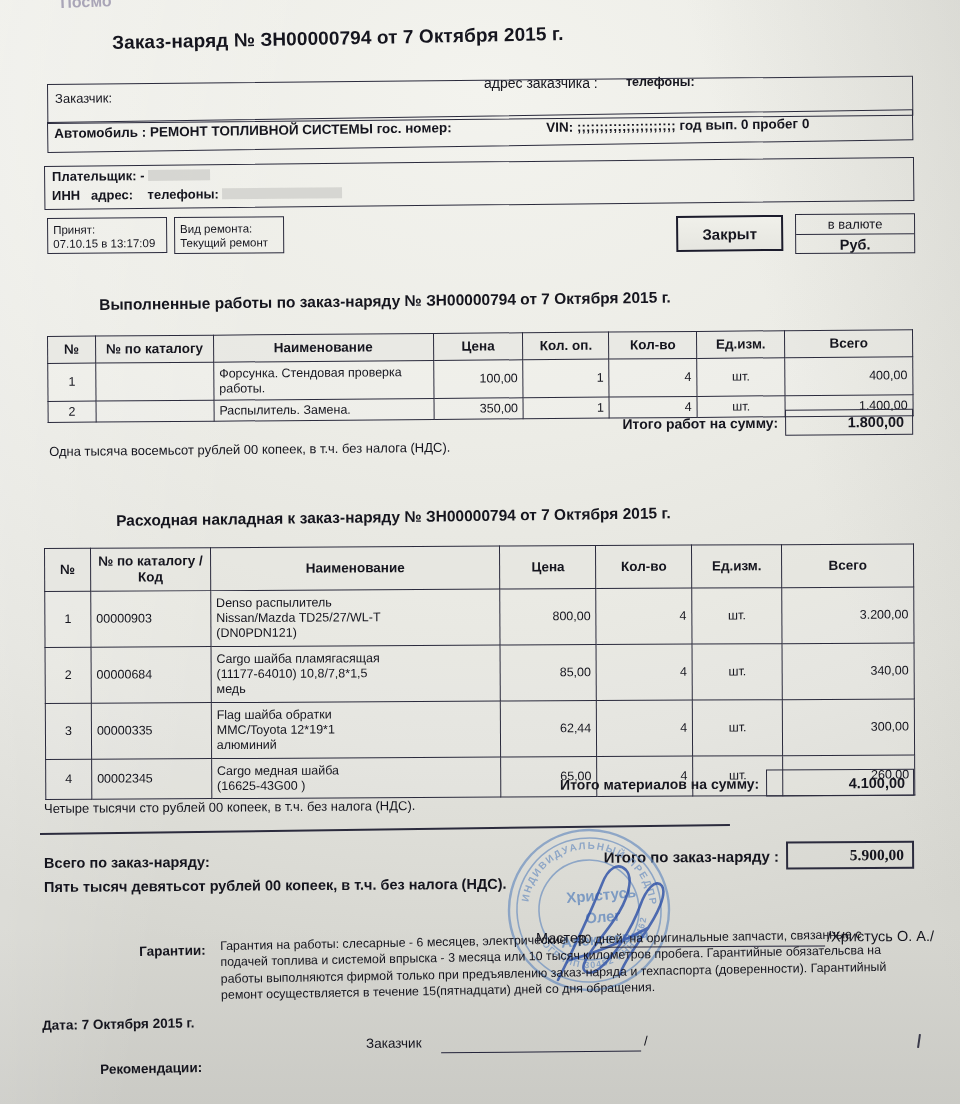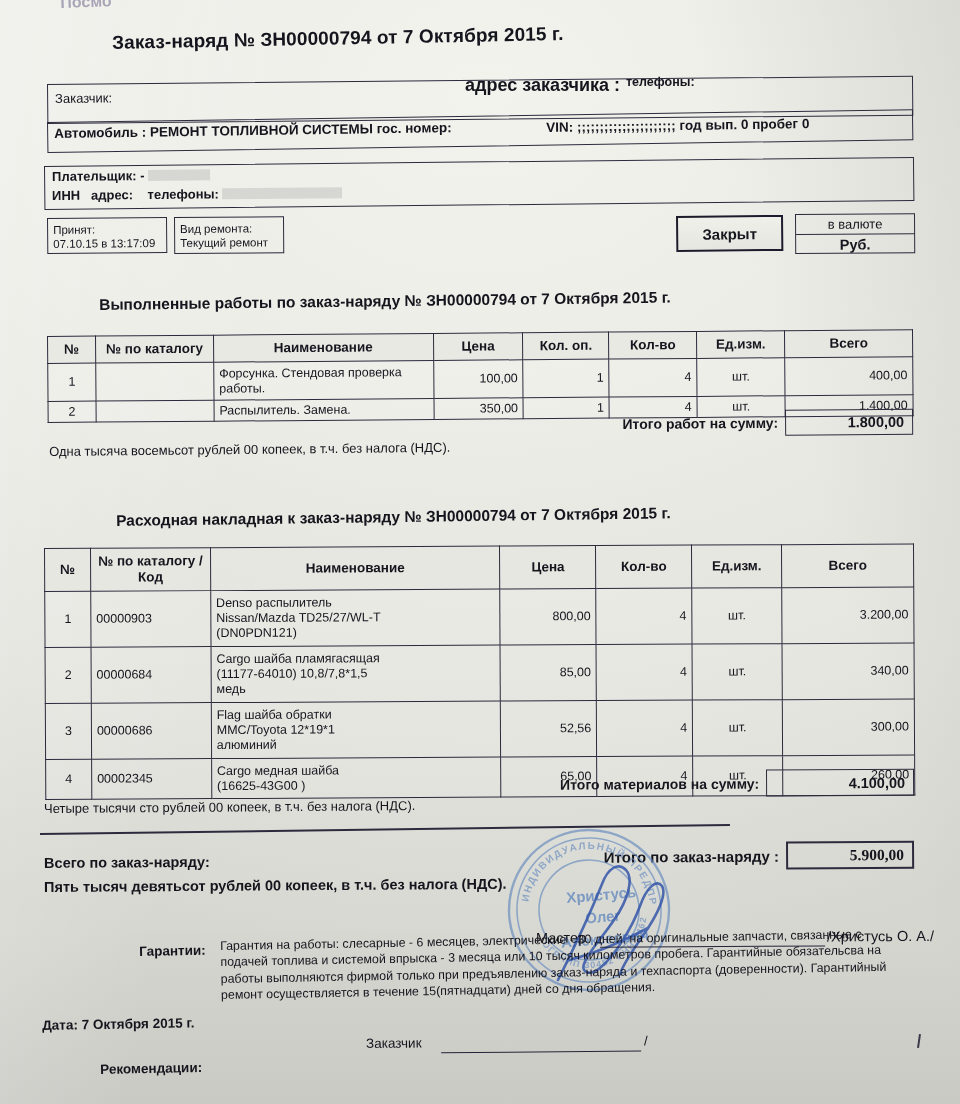--- a/index.html
+++ b/index.html
@@ -41,21 +41,21 @@
   .lbl{position:absolute;font-size:12.5px;line-height:1.15;white-space:nowrap;}
 
   
   #title{
     left:112px;top:32px;
     font-size:19px;font-weight:bold;letter-spacing:.1px;
     transform:rotate(-1.15deg);transform-origin:left top;
   }
 
   
-  #hdr-addr{left:465px;top:75px;font-size:18px;font-weight:bold;}
+  #hdr-addr{left:484px;top:75px;font-size:14px;font-weight:normal;}
   #hdr-phones{left:626px;top:75px;font-size:12.5px;font-weight:bold;}
 
   
   #box-customer{left:47px;top:84px;width:866px;height:40px;transform:rotate(-0.55deg);transform-origin:left top;}
   #lbl-customer{left:55px;top:92px;font-size:13px;font-weight:normal;transform:rotate(-0.6deg);transform-origin:left top;}
 
   
   #box-auto{left:47px;top:122px;width:866px;height:31px;transform:rotate(-0.85deg);transform-origin:left top;}
   #lbl-auto{left:54px;top:126px;font-size:13.5px;font-weight:bold;transform:rotate(-0.85deg);transform-origin:left top;}
   #lbl-vin{left:546px;top:120px;font-size:13.5px;font-weight:bold;transform:rotate(-0.85deg);transform-origin:left top;}
@@ -352,25 +352,25 @@
         <td class="l pre" style="white-space:pre-line">Cargo шайба пламягасящая
 (11177-64010) 10,8/7,8*1,5
 медь</td>
         <td class="r">85,00</td>
         <td class="r">4</td>
         <td class="c">шт.</td>
         <td class="r">340,00</td>
       </tr>
       <tr style="height:56px">
         <td class="c">3</td>
-        <td class="l">00000686</td>
+        <td class="l">00000335</td>
         <td class="l pre" style="white-space:pre-line">Flag шайба обратки
 MMC/Toyota 12*19*1
 алюминий</td>
-        <td class="r">52,56</td>
+        <td class="r">62,44</td>
         <td class="r">4</td>
         <td class="c">шт.</td>
         <td class="r">300,00</td>
       </tr>
       <tr style="height:40px">
         <td class="c">4</td>
         <td class="l">00002345</td>
         <td class="l pre" style="white-space:pre-line">Cargo медная шайба
 (16625-43G00 )</td>
         <td class="r">65,00</td>

